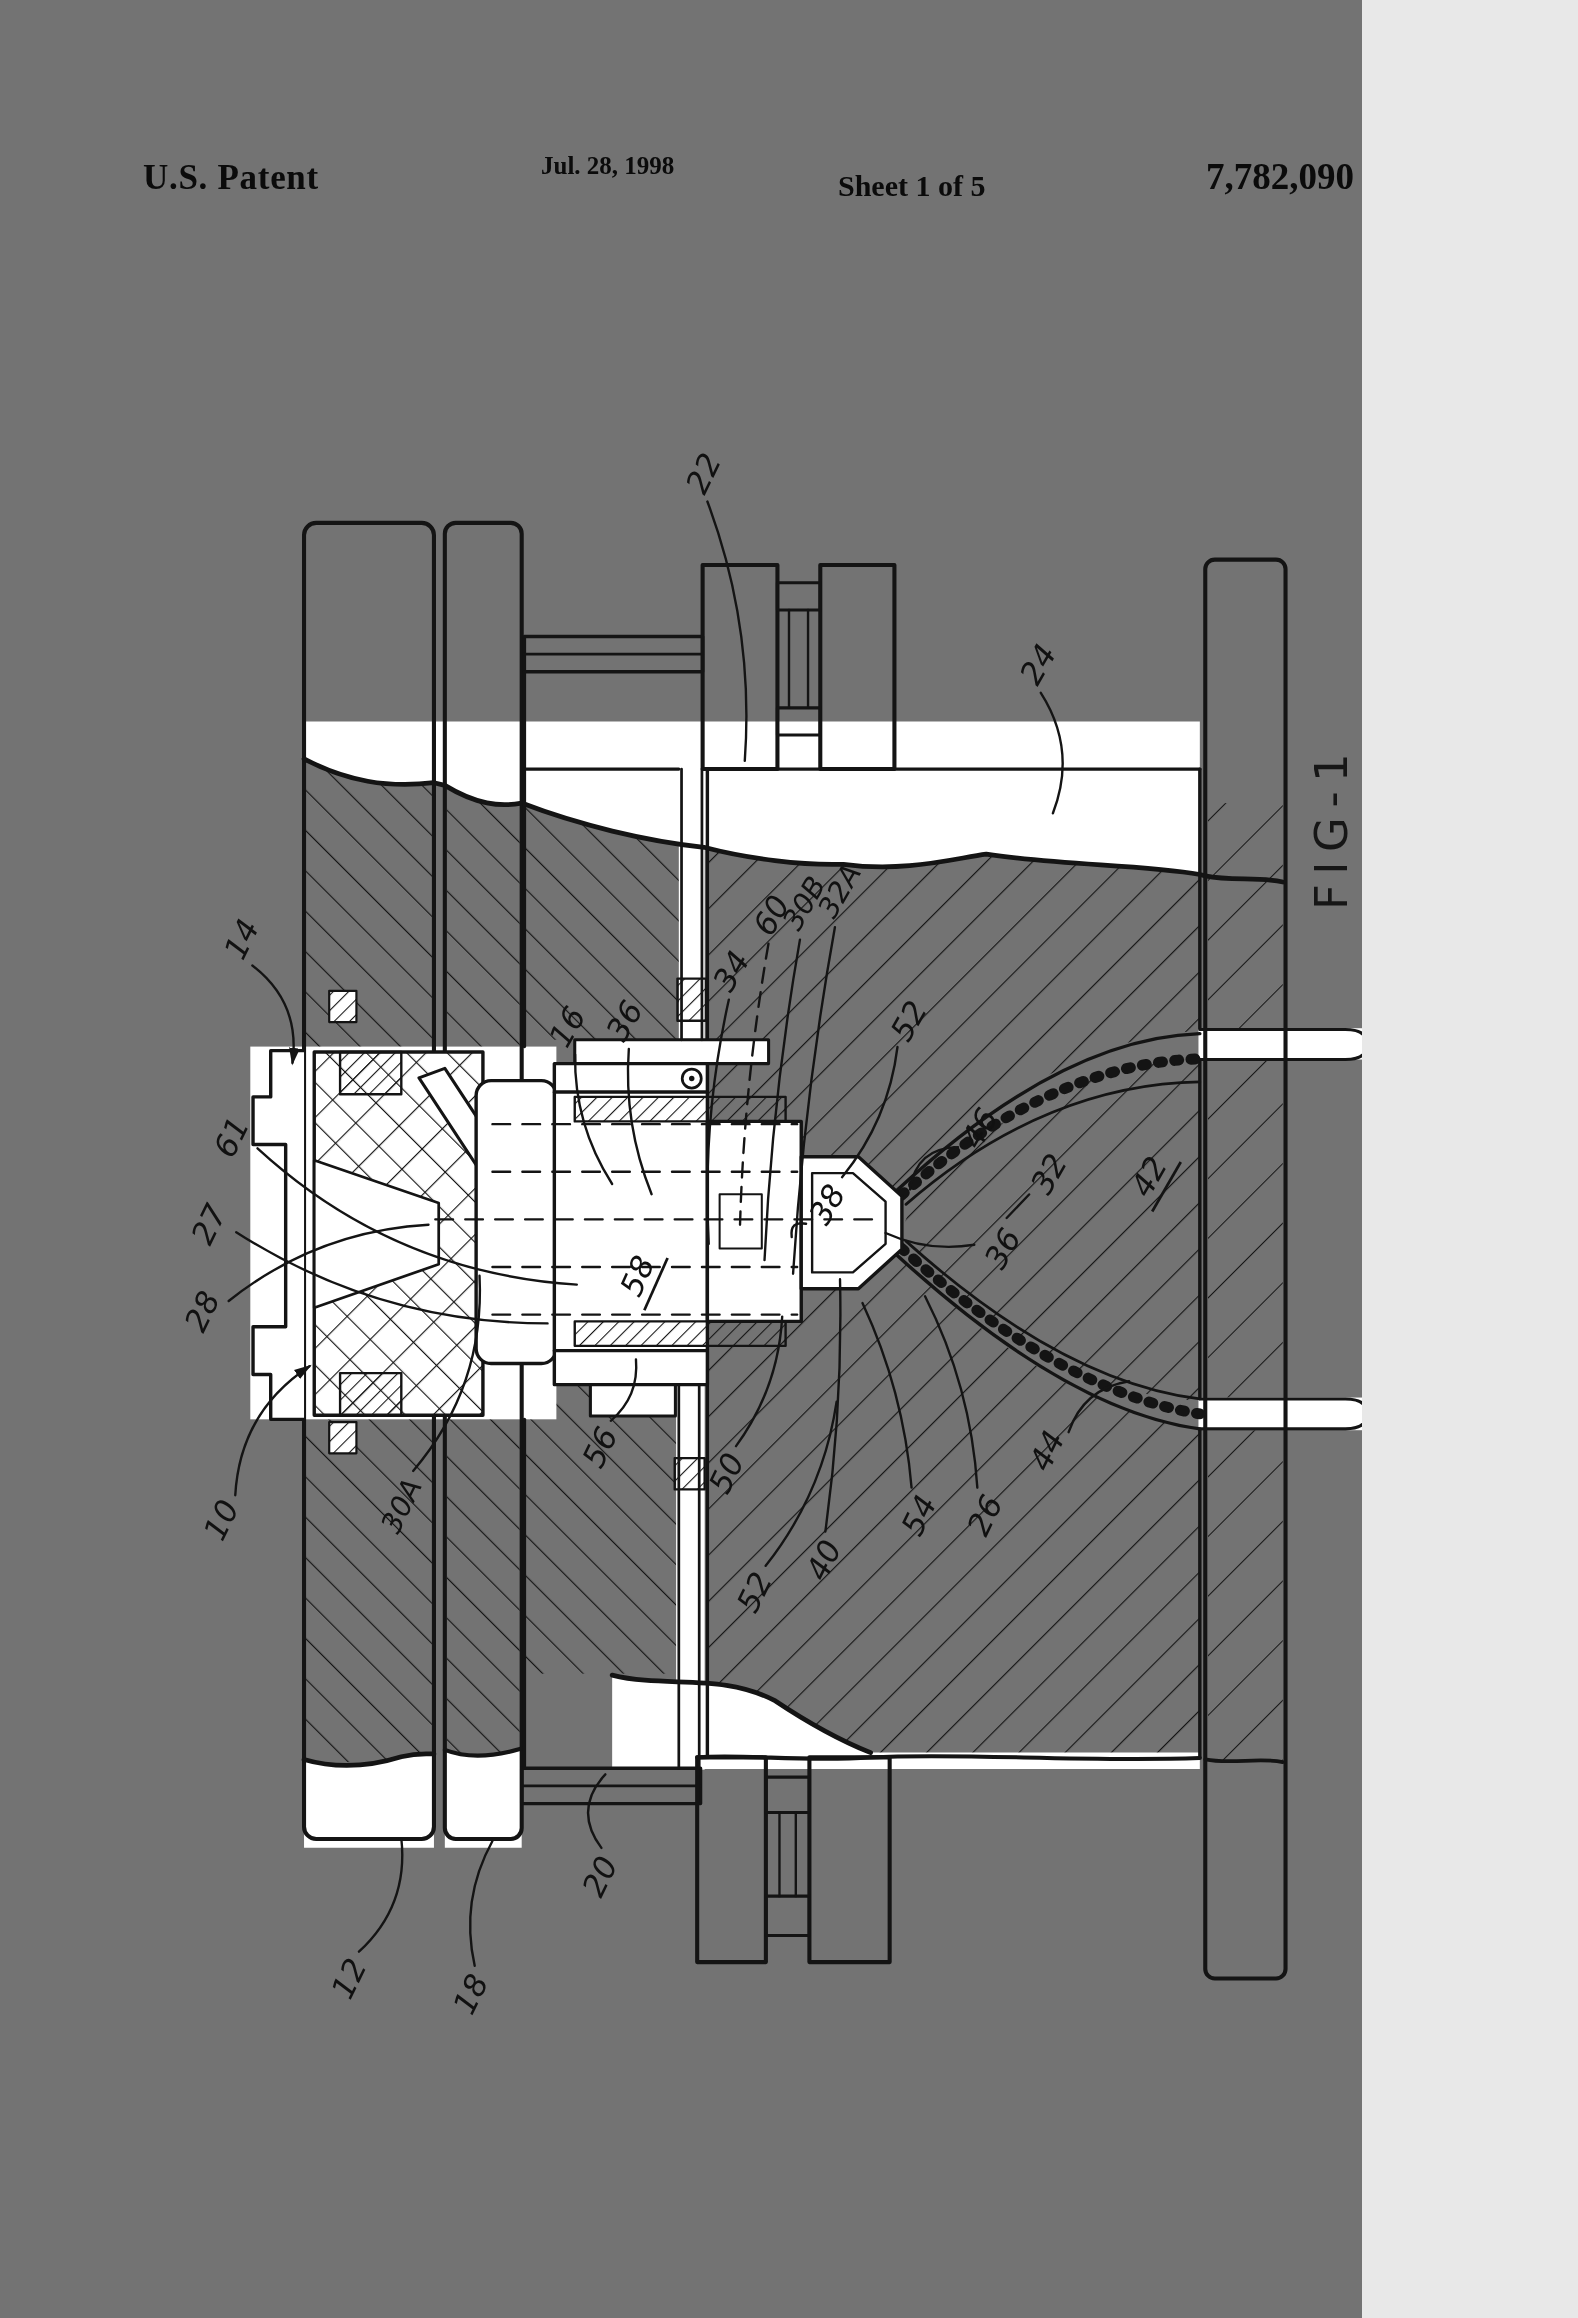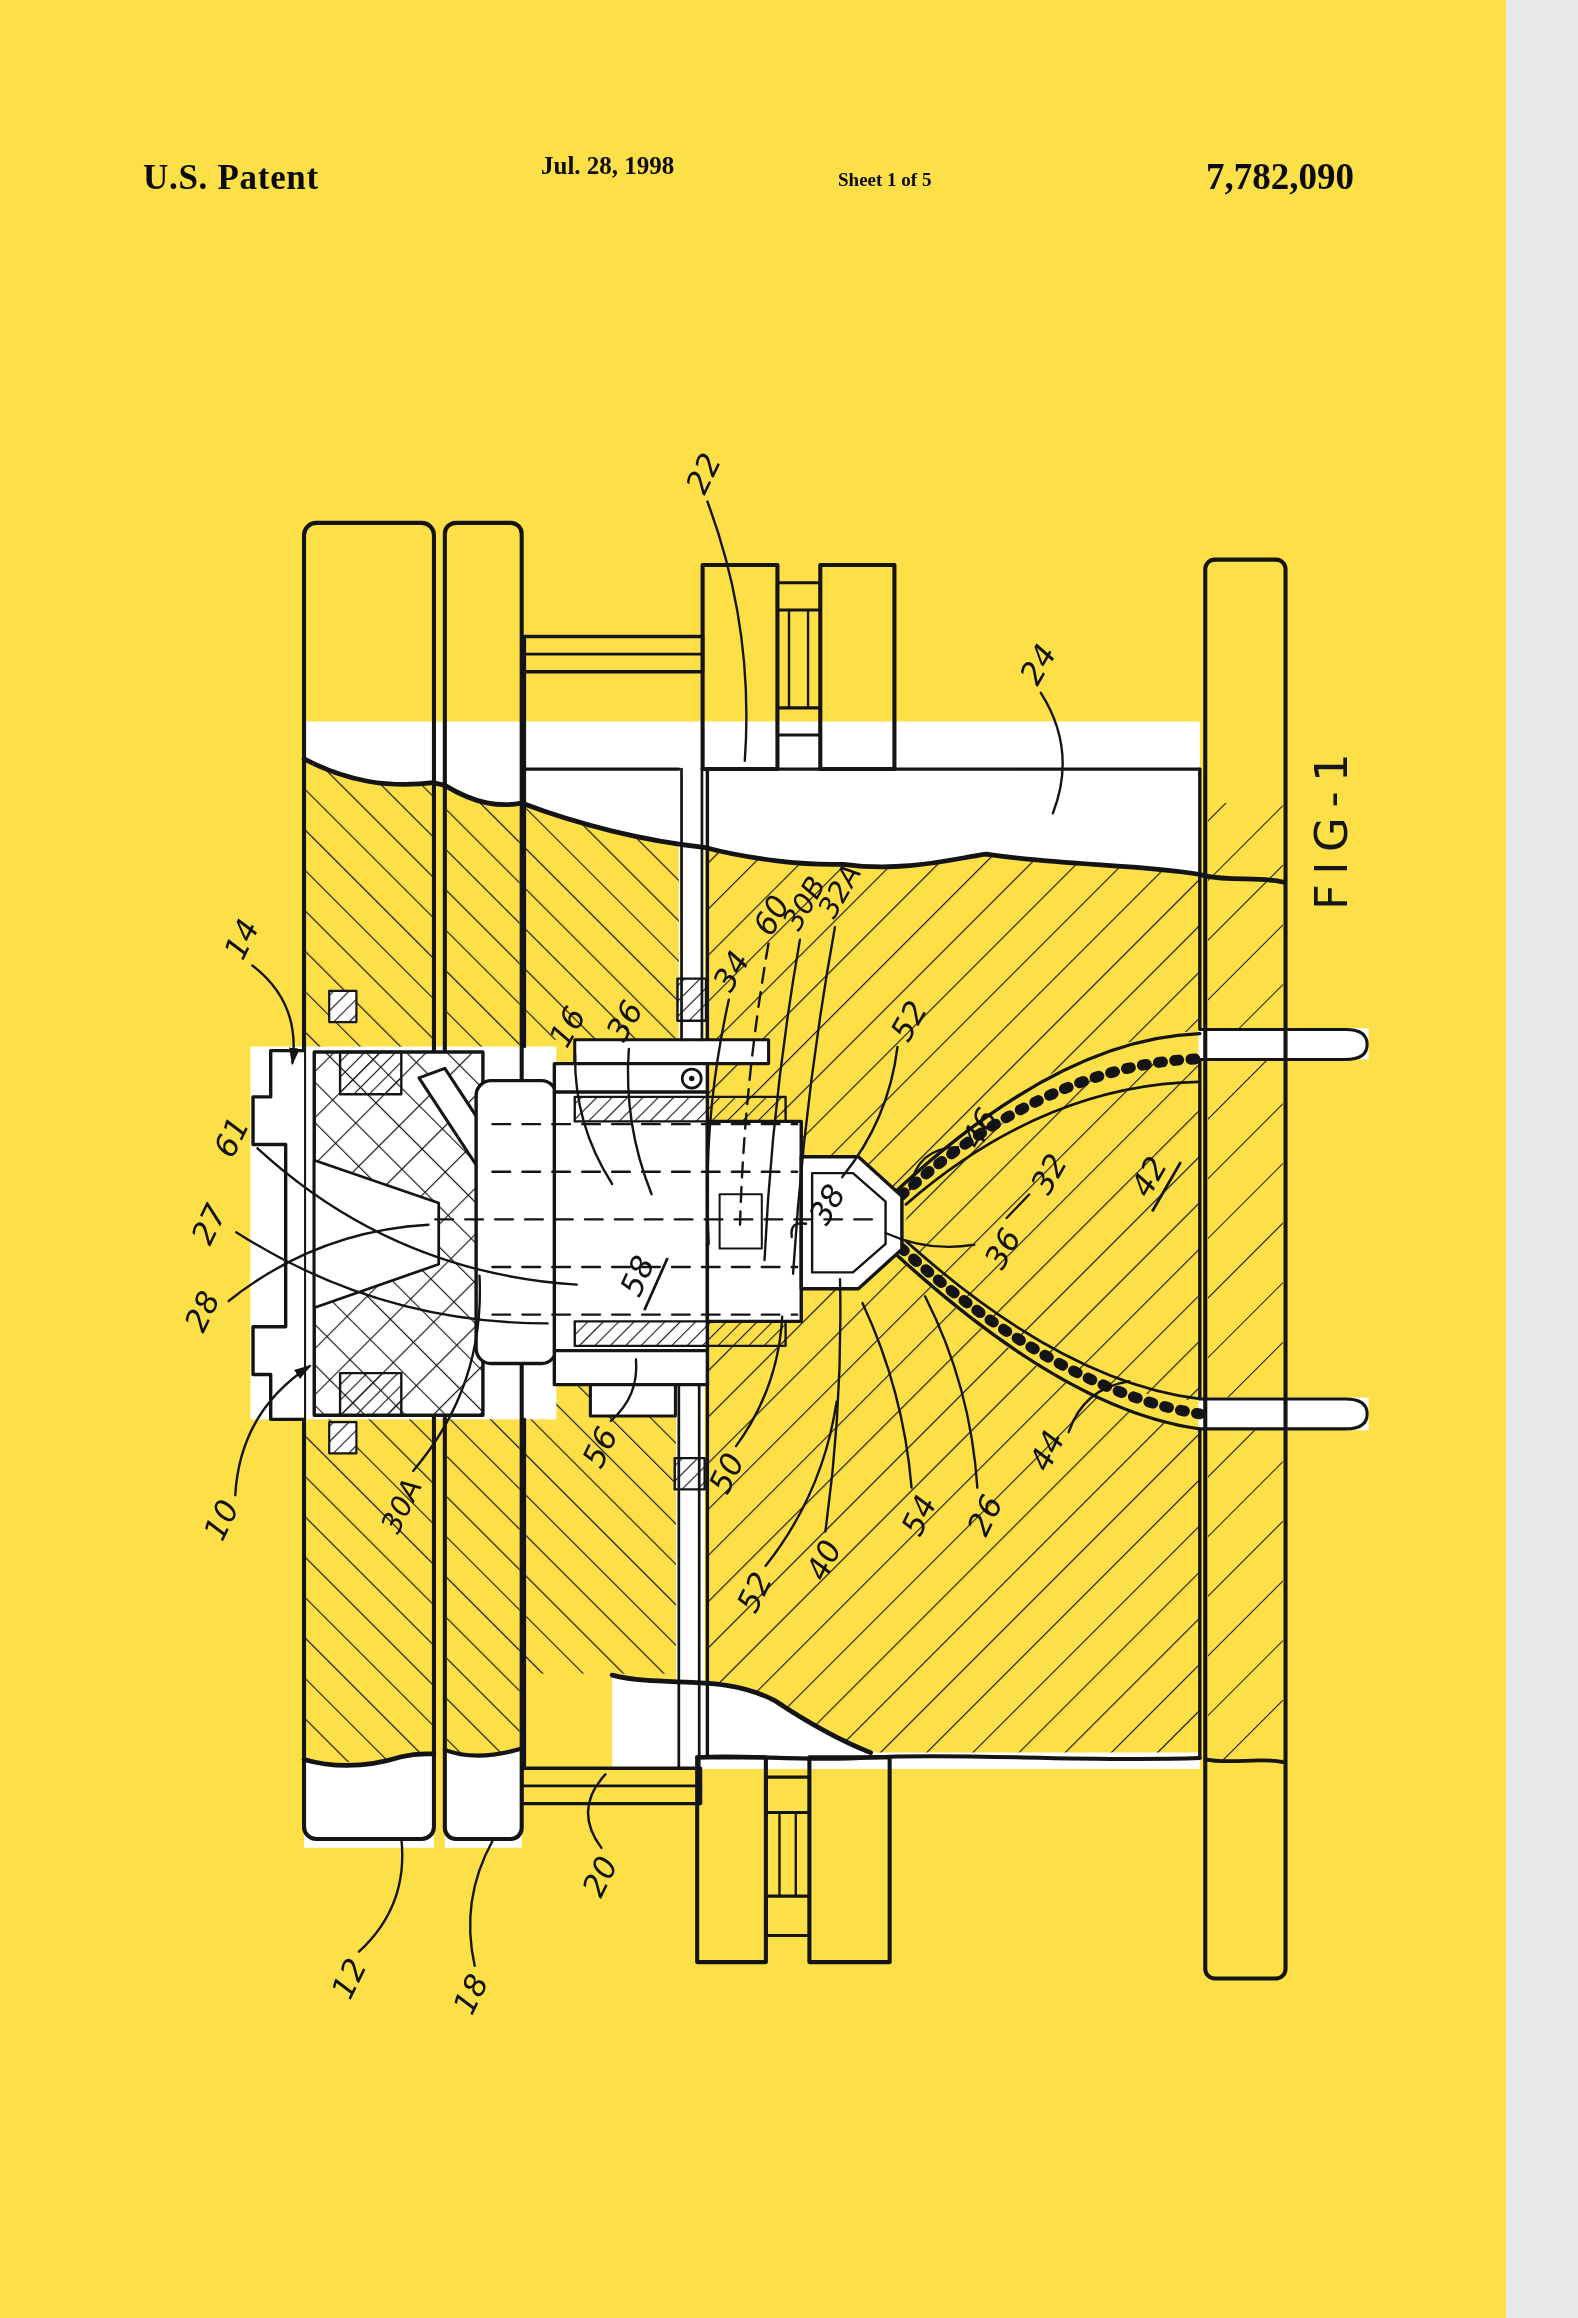--- a/index.html
+++ b/index.html
@@ -1,26 +1,26 @@
 <!DOCTYPE html>
 <html style="font-size:11px"><head>
 <meta charset="utf-8">
 <style>
   html,body{margin:0;padding:0;background:#e8e8e8;}
   .page{
     position:relative;
-    width:1506px;height:2319px;
-    background:#fde047;
+    width:1362px;height:2319px;
+    background:#737373;
     font-family:"Liberation Serif", serif;
     overflow:hidden;
   }
   .hdr{position:absolute;color:#0b0b0b;white-space:nowrap;font-weight:bold;}
   .hdr-title{left:143px;top:158px;font-size:35px;letter-spacing:0.7px;}
   .hdr-date{left:541px;top:152px;font-size:25px;}
-  .hdr-sheet{left:838px;top:169px;font-size:19px;}
+  .hdr-sheet{left:838px;top:169px;font-size:30px;}
   .hdr-patnum{left:1206px;top:155px;font-size:37px;}
   svg{position:absolute;left:0;top:0;}
   .ref-num{
     font-family:"DejaVu Sans", sans-serif;
     font-style:italic;
     font-size:46px;
     fill:#111;
   }
   .ref-num.small{font-size:42px;}
   .fig-caption{

